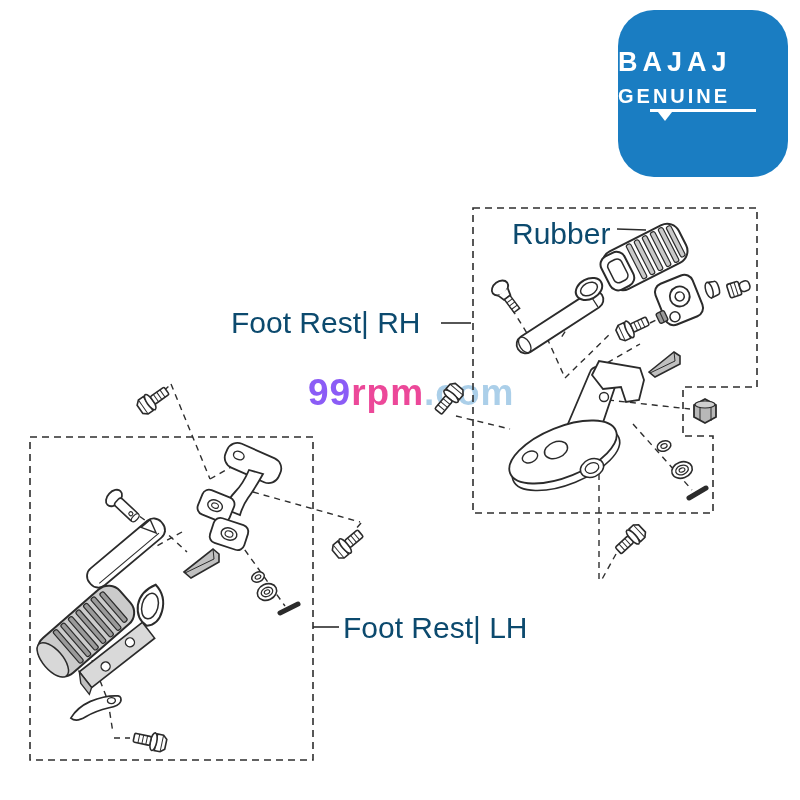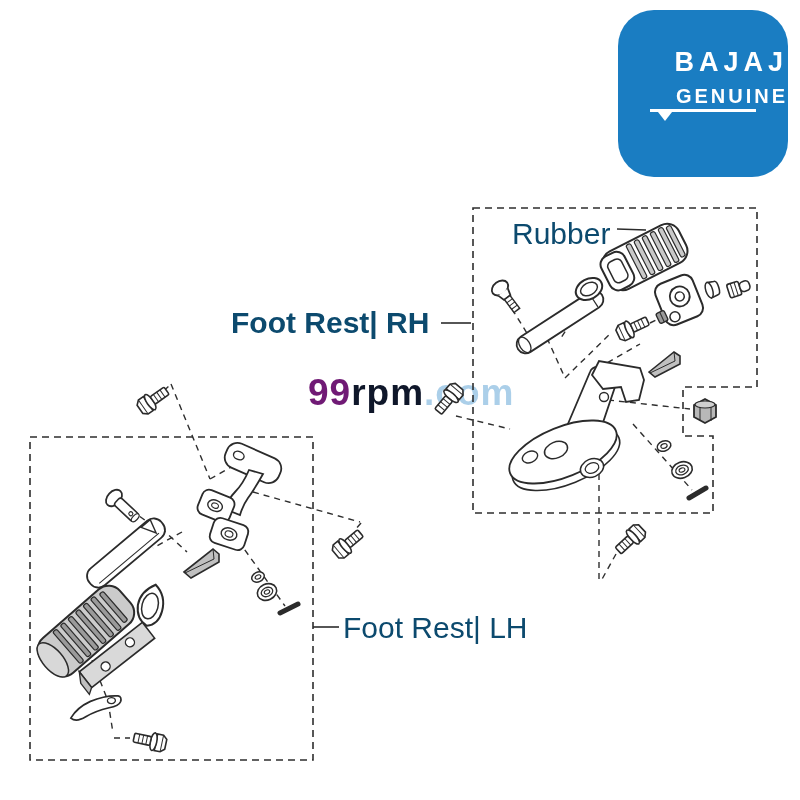--- a/index.html
+++ b/index.html
@@ -1,28 +1,28 @@
 <!DOCTYPE html>
 <html><head>
 <meta charset="utf-8">
 <style>
   html,body{margin:0;padding:0;background:#fff;}
   #stage{position:relative;width:800px;height:800px;background:#fff;overflow:hidden;
          font-family:"Liberation Sans",sans-serif;}
   .watermark{position:absolute;left:308px;top:372px;font-size:37px;font-weight:bold;
              letter-spacing:1px;z-index:1;white-space:nowrap;}
-  .wm-blue{color:#701a75;margin-top:20px;} .wm-gray{color:#0f172a;} .wm-blue2{color:#abcfe9;}
+  .wm-blue{color:#8b5cf6;margin-top:20px;} .wm-gray{color:#ec4899;} .wm-blue2{color:#abcfe9;}
   #diagram-svg{position:absolute;left:0;top:0;z-index:2;}
   .lbl{position:absolute;color:#0c4a6e;font-size:30px;z-index:3;white-space:nowrap;}
   #lbl-rubber-pad{left:512px;top:212px;line-height:44px;}
   #lbl-rubber-pad span{display:block;}
-  #lbl-foot-rest-rh{left:231px;top:306px;font-weight:bold;}
+  #lbl-foot-rest-rh{left:231px;top:306px;}
   #lbl-foot-rest-lh{left:343px;top:611px;}
   .logo{position:absolute;left:618px;top:10px;width:170px;height:167px;background:#1a7dc2;
-        border-radius:36px;color:#fff;text-align:right;z-index:4;}
+        border-radius:36px;color:#fff;text-align:left;z-index:4;}
   .logo-brand{margin-top:37px;font-size:27px;font-weight:bold;letter-spacing:5px;}
   .logo-genuine{margin-top:7px;font-size:20px;font-weight:700;letter-spacing:3px;}
   .logo-parts{margin-top:-3px;font-size:31px;font-weight:bold;letter-spacing:2px;}
   .logo-rule{width:106px;margin:1px auto 0;border-top:3px solid #fff;position:relative;}
   .logo-arrow{position:absolute;left:8px;top:0;width:0;height:0;
               border-left:7px solid transparent;border-right:7px solid transparent;
               border-top:9px solid #fff;}
 </style>
 </head>
 <body>

